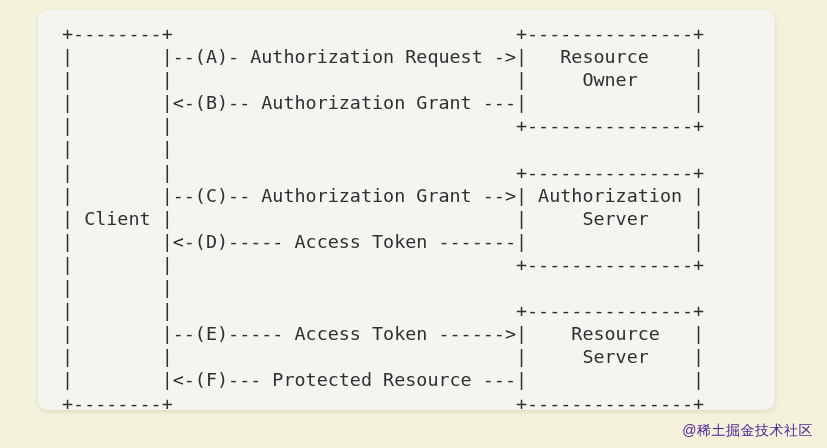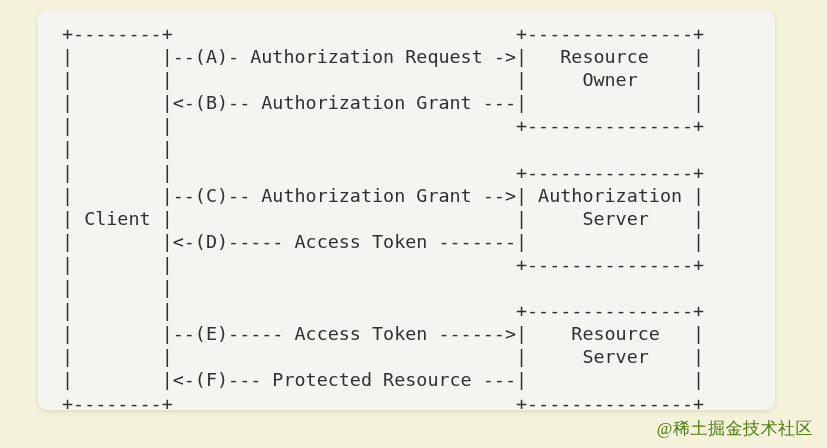--- a/index.html
+++ b/index.html
@@ -45,23 +45,23 @@
     letter-spacing: 0px;
     color: #2f2f2f;
     white-space: pre;
     font-weight: 400;
     -webkit-font-smoothing: antialiased;
   }
   .watermark {
     position: absolute;
     right: 14px;
     bottom: 8px;
-    font-family: Liberation Serif, serif;
-    font-size: 17px;
-    color: #4d7c0f;
+    font-family: Liberation Sans, sans-serif;
+    font-size: 14px;
+    color: #4c1d95;
     letter-spacing: 0.5px;
     user-select: none;
   }
 </style>
 </head>
 <body>
 
 <div id="page-root">
 
   <div class="code-card">

